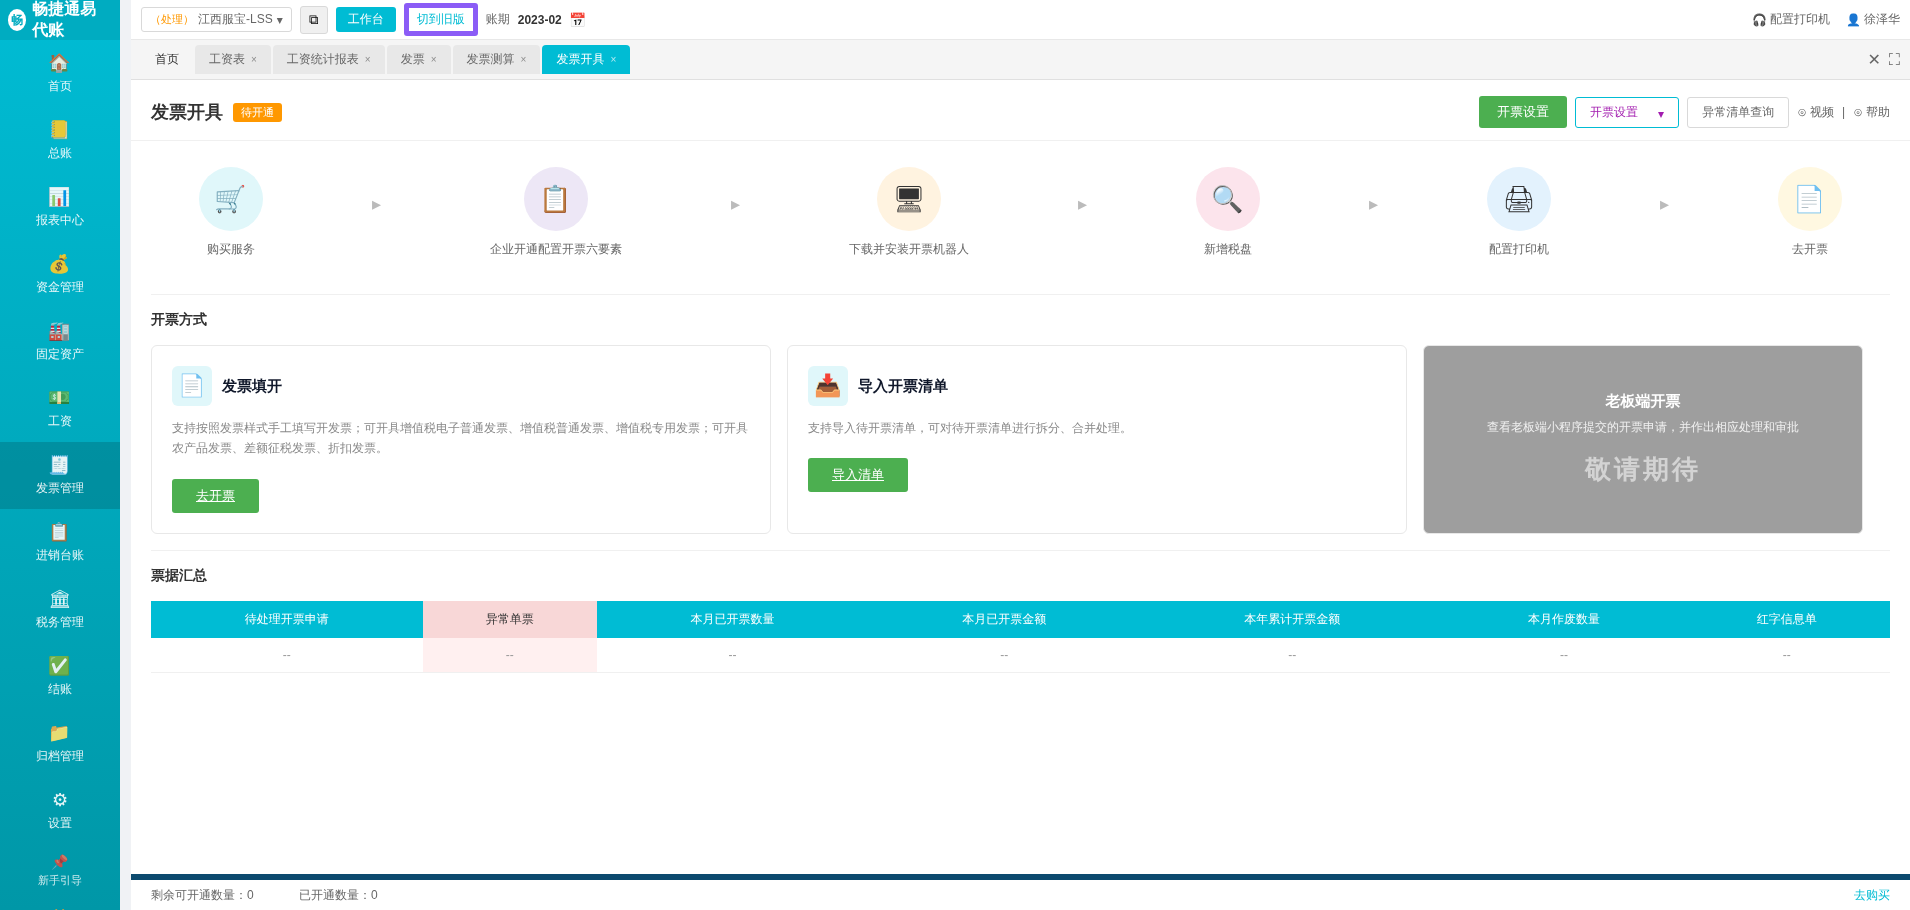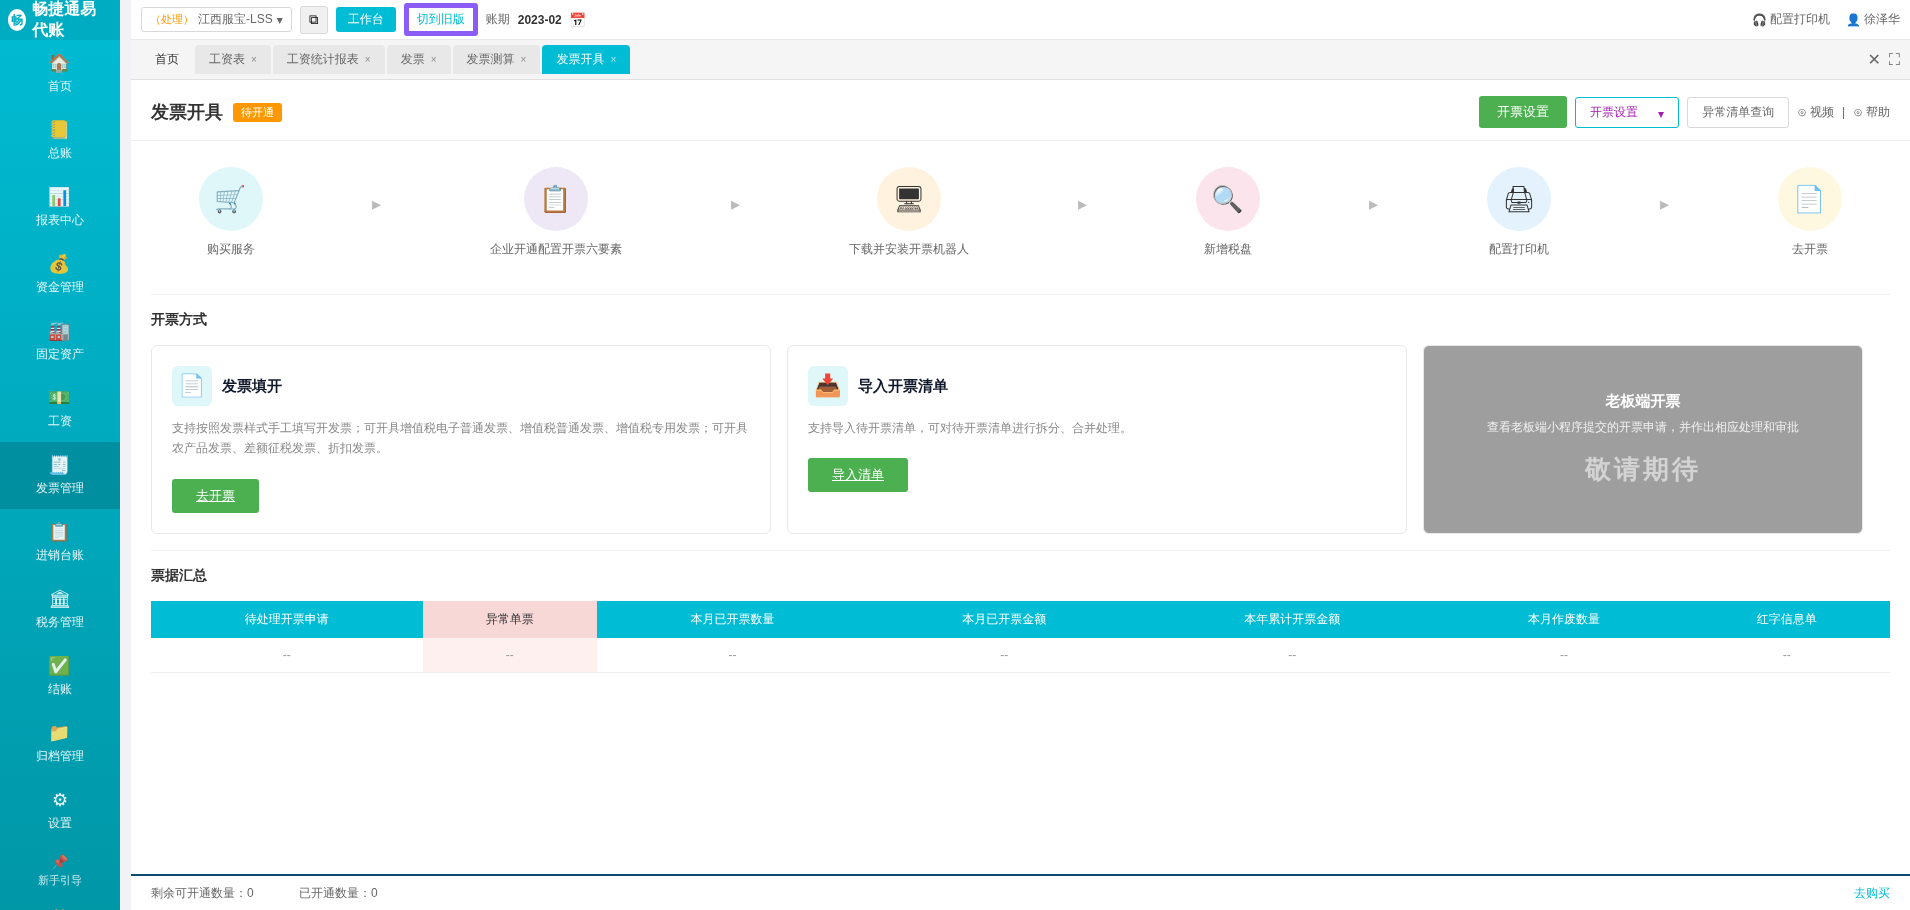--- a/index.html
+++ b/index.html
@@ -78,21 +78,21 @@
     .method-card-btn { background: #4caf50; color: #fff; border: none; padding: 8px 24px; border-radius: 3px; cursor: pointer; font-size: 13px; display: block; text-decoration: underline; }
     .method-card-gray { flex: 1; border: 1px solid #e8e8e8; border-radius: 6px; background: #9e9e9e; color: #fff; display: flex; flex-direction: column; align-items: center; justify-content: center; position: relative; overflow: hidden; min-height: 160px; max-width: 440px; }
 
     
     .summary-table { width: 100%; border-collapse: collapse; margin-top: 8px; }
     .summary-table th { background: #00bcd4; color: #fff; text-align: center; padding: 10px 8px; font-size: 12px; font-weight: normal; border: none; }
     .summary-table th:nth-child(2) { background: #f8d7d7; color: #333; }
     .summary-table td { text-align: center; padding: 10px 8px; font-size: 12px; color: #999; border-bottom: 1px solid #f0f0f0; }
 
     
-    .footer-bar { height: 36px; background: #fff; border-top: 2px solid #0c4a6e; display: flex; align-items: center; padding: 0 20px; font-size: 12px; color: #666; justify-content: space-between; }
+    .footer-bar { height: 36px; background: #fff; border-top: 6px solid #0c4a6e; display: flex; align-items: center; padding: 0 20px; font-size: 12px; color: #666; justify-content: space-between; }
     .footer-link { color: #00bcd4; cursor: pointer; }
   </style>
 </head>
 <body>
 
 <div class="sidebar">
   <div class="sidebar-logo">
     <div class="sidebar-logo-icon">
       <span>畅</span>
     </div>

